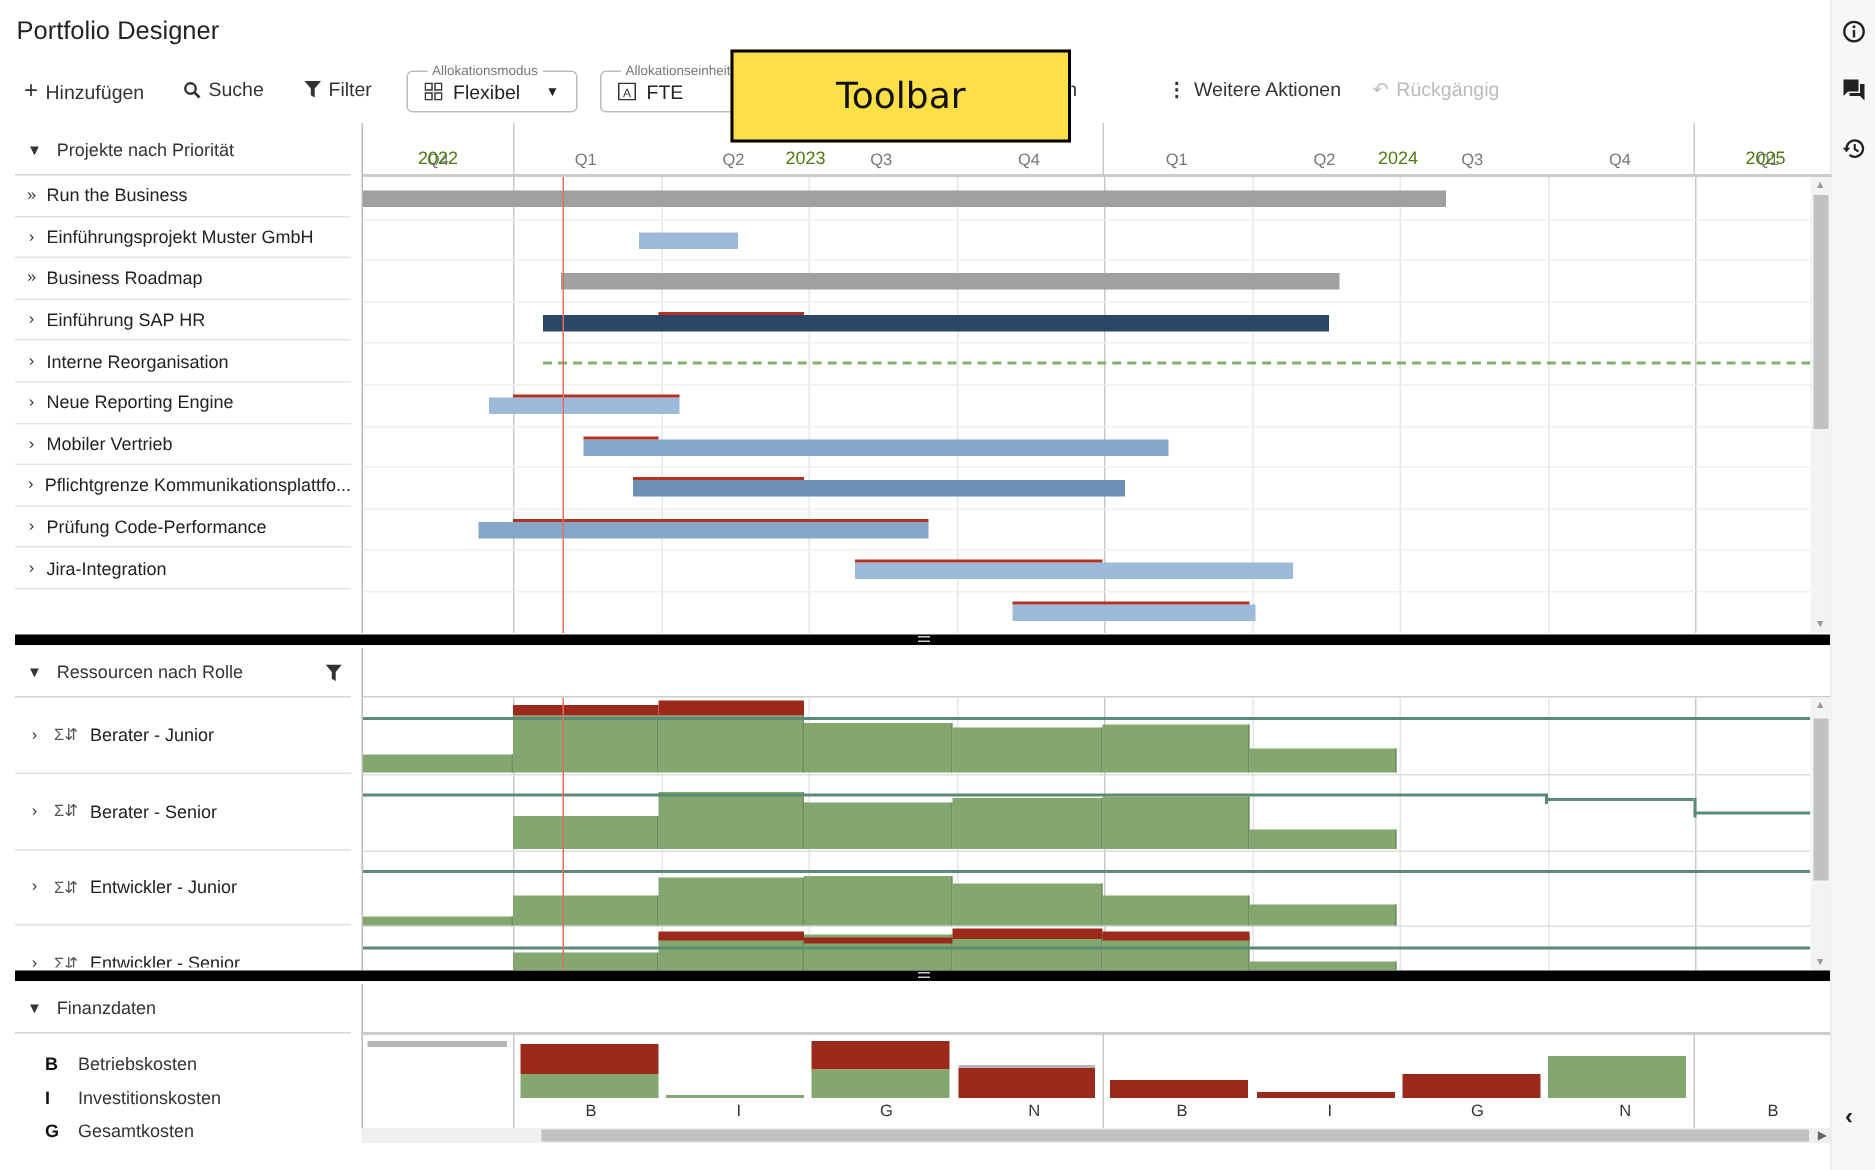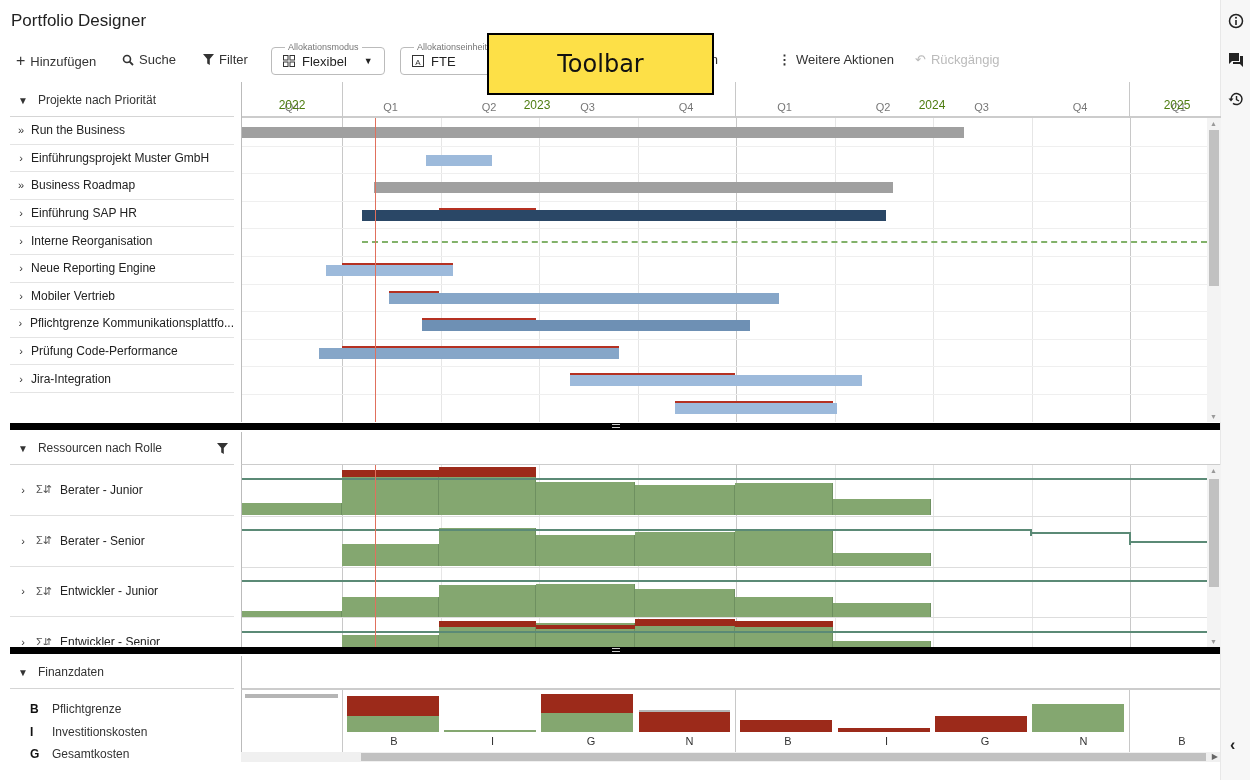--- a/index.html
+++ b/index.html
@@ -362,21 +362,21 @@
     </div>
 
   <div class="left-col" style="top:656px;">
     <div class="section-head" style="height:33px;">
       <span style="font-size:10px;">▼</span>
       <span>Finanzdaten</span>
     </div>
     <div id="fin-legend" style="padding-top:9px;">
         <div class="fin-row">
           <b>B</b>
-          <span>Pflichtgrenze</span>
+          <span>Betriebskosten</span>
         </div>
         <div class="fin-row">
           <b>I</b>
           <span>Investitionskosten</span>
         </div>
         <div class="fin-row">
           <b>G</b>
           <span>Gesamtkosten</span>
         </div>
       </div>

